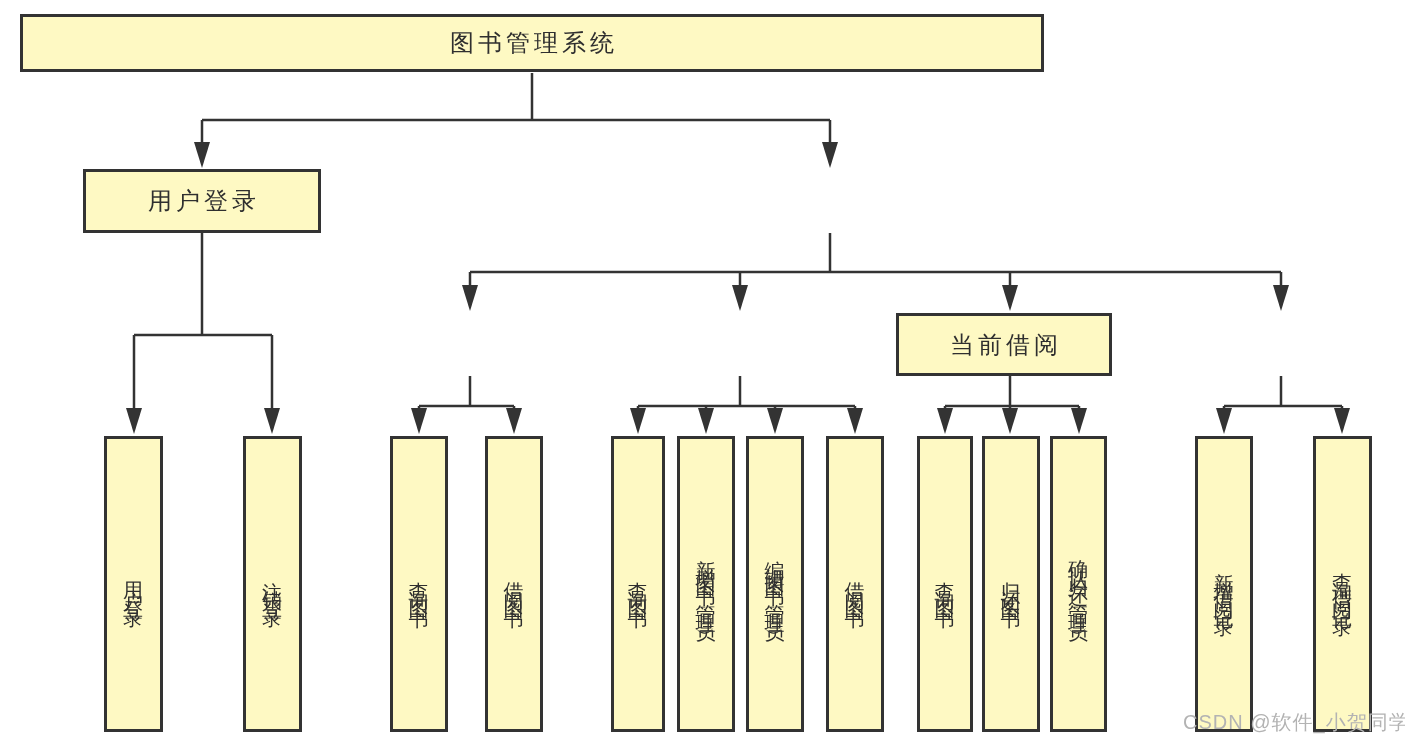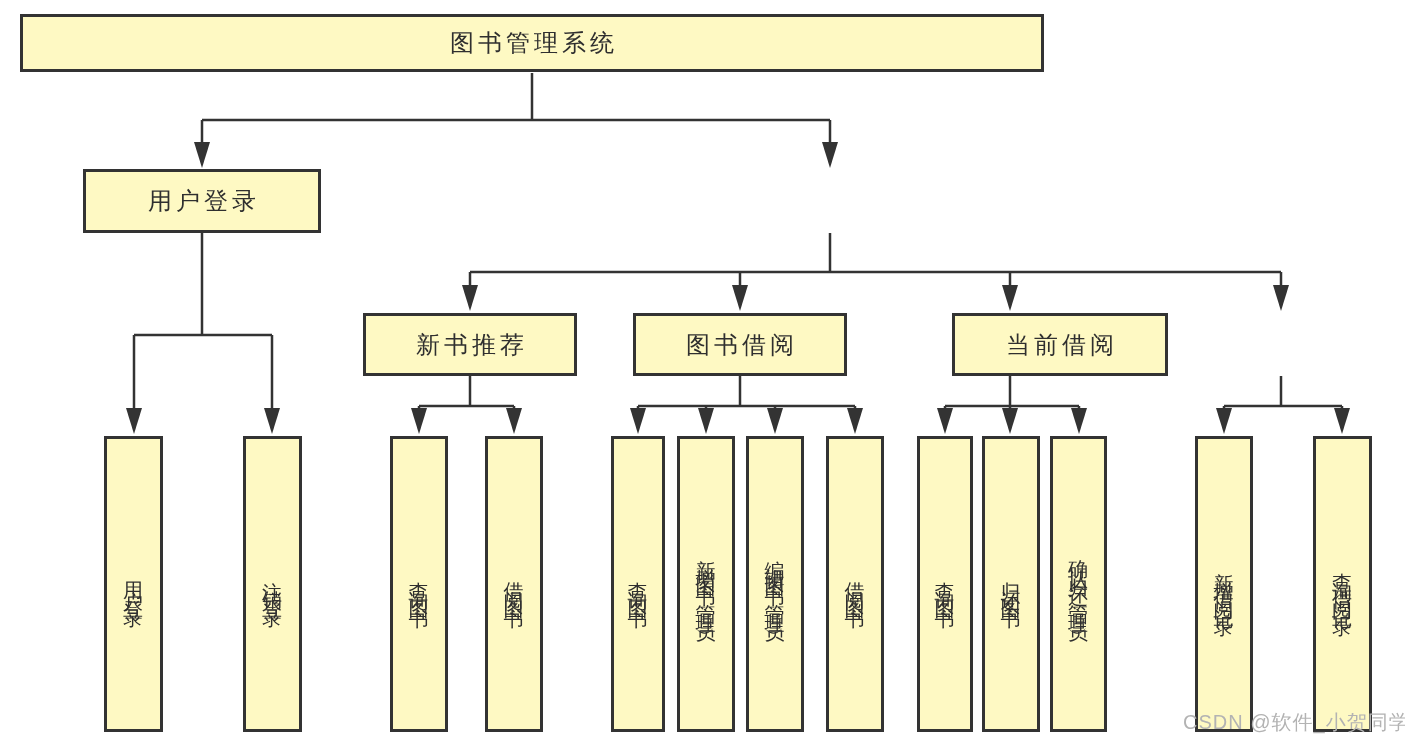--- a/index.html
+++ b/index.html
@@ -100,27 +100,21 @@
     </svg>
 
   <div class="node h" style="left:20px;top:14px;width:1024px;height:58px">
     <span class="lbl">图书管理系统</span>
   </div>
 
   <div class="node h" style="left:83px;top:169px;width:238px;height:64px">
     <span class="lbl">用户登录</span>
   </div>
 
-  <div class="node h" style="left:363px;top:313px;width:214px;height:63px">
-    <span class="lbl">新书推荐</span>
-  </div>
-  <div class="node h" style="left:633px;top:313px;width:214px;height:63px">
-    <span class="lbl">图书借阅</span>
-  </div>
-  <div class="node h" style="left:952px;top:313px;width:216px;height:63px">
+  <div class="node h" style="left:896px;top:313px;width:216px;height:63px">
     <span class="lbl">当前借阅</span>
   </div>
 
   <div class="node v" style="left:104px;top:436px;width:59px;height:296px">
     <span class="lbl">用户登录</span>
   </div>
   <div class="node v" style="left:243px;top:436px;width:59px;height:296px">
     <span class="lbl">注销登录</span>
   </div>
 

